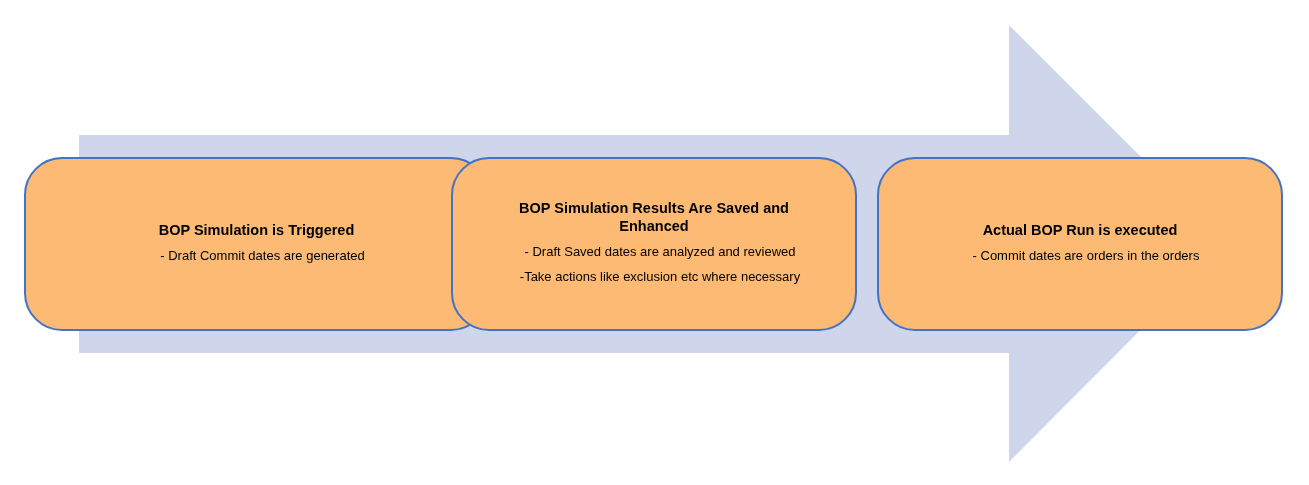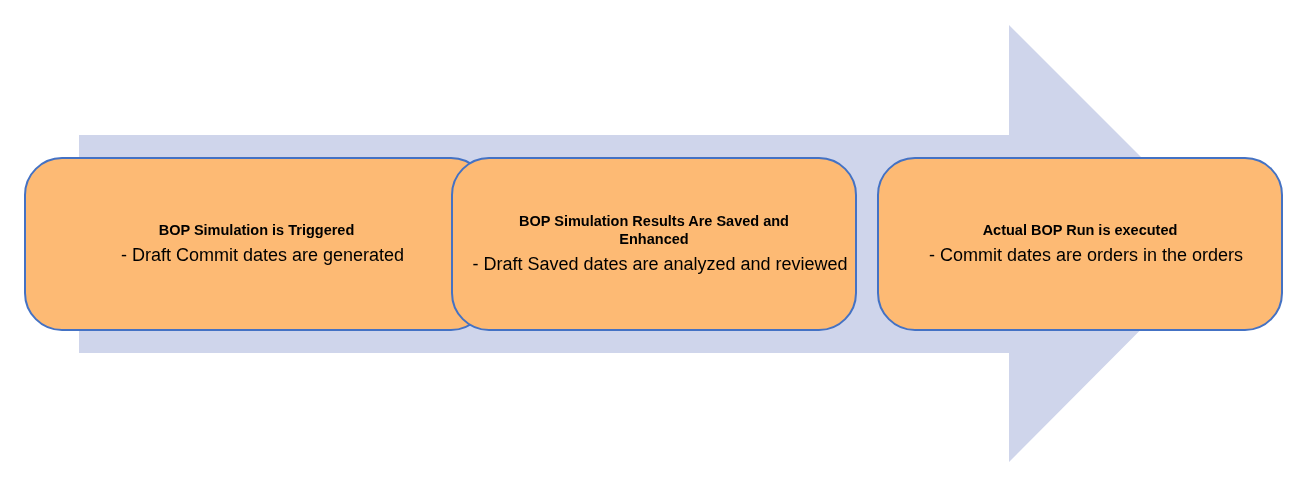--- a/index.html
+++ b/index.html
@@ -1,34 +1,35 @@
 <!DOCTYPE html>
 <html><head>
 <meta charset="utf-8">
 <style>
   html,body{margin:0;padding:0;background:#ffffff;}
   body{width:1309px;height:485px;position:relative;overflow:hidden;font-family:"Liberation Sans",sans-serif;}
   #arrow{position:absolute;left:0;top:0;}
   .box{position:absolute;box-sizing:border-box;background:#fdba74;border:2.5px solid #4472c4;border-radius:38px;display:flex;flex-direction:column;justify-content:center;align-items:center;text-align:center;color:#000;}
   .title{font-weight:bold;font-size:14.5px;line-height:18px;margin-bottom:4px;}
-  .line{font-size:18px;line-height:25px;margin-left:12px;}
+  .line{font-size:13px;line-height:25px;margin-left:12px;}
 </style>
 </head>
 <body>
 
 <svg id="arrow" width="1309" height="485">
   <polygon points="79,135 1009,135 1009,25 1227,243 1009,462 1009,353 79,353" fill="#cfd5eb"></polygon>
 </svg>
 
 <div class="box" style="left:24px;top:157px;width:465px;height:174px;">
   <div class="title">BOP Simulation is Triggered</div>
   <div class="line">- Draft Commit dates are generated</div>
 </div>
 
 <div class="box" style="left:451px;top:157px;width:406px;height:174px;">
   <div class="title" style="width:320px;">BOP Simulation Results Are Saved and Enhanced</div>
   <div class="line">- Draft Saved dates are analyzed and reviewed</div>
+  <div class="line">-Take actions like exclusion etc where necessary</div>
 </div>
 
 <div class="box" style="left:877px;top:157px;width:406px;height:174px;">
   <div class="title">Actual BOP Run is executed</div>
   <div class="line">- Commit dates are orders in the orders</div>
 </div>
 
 </body></html>

